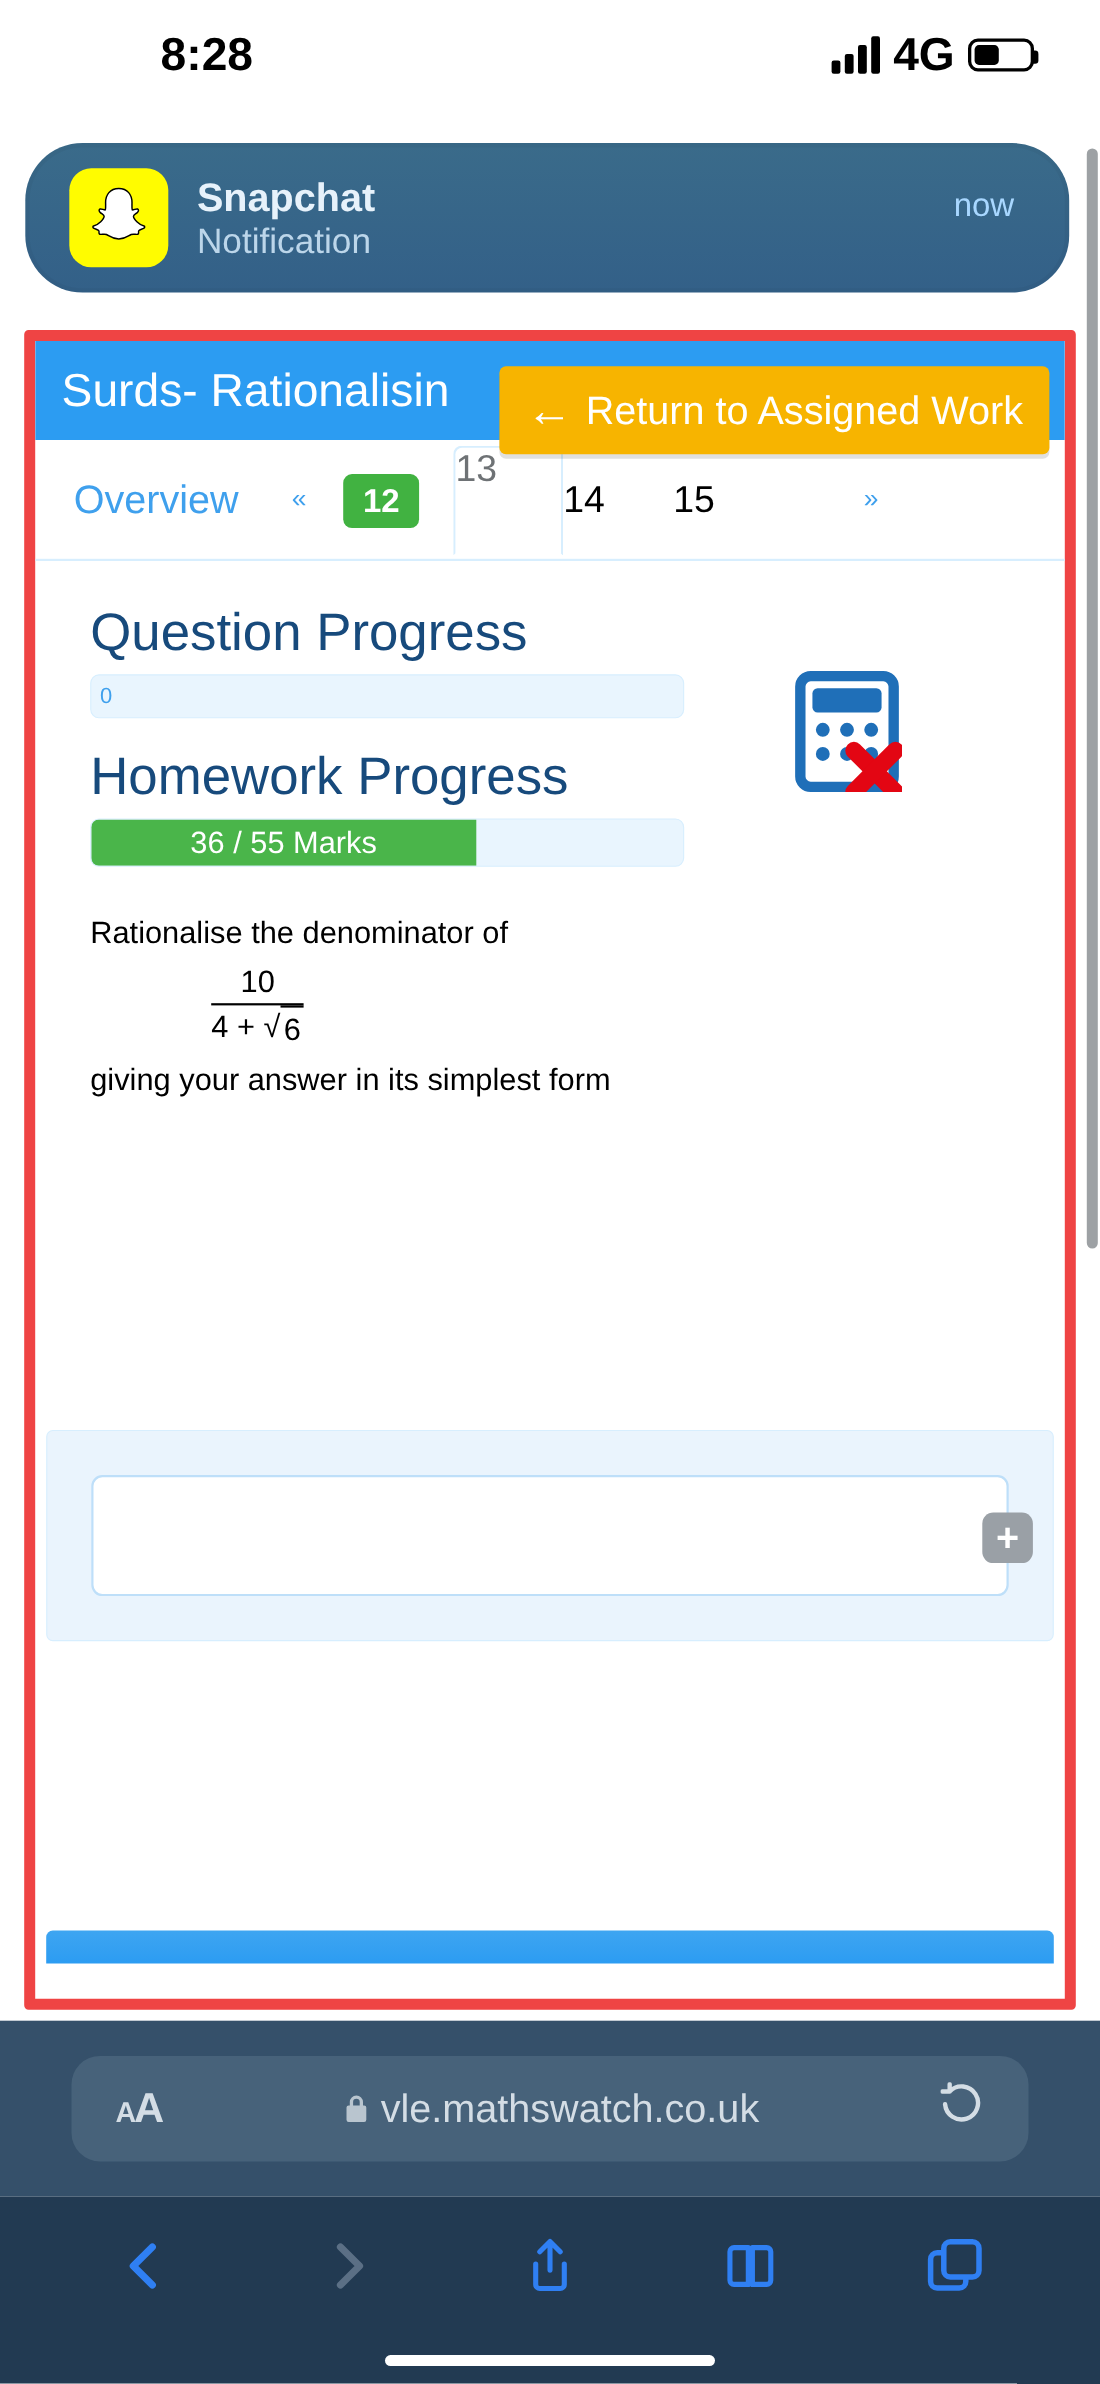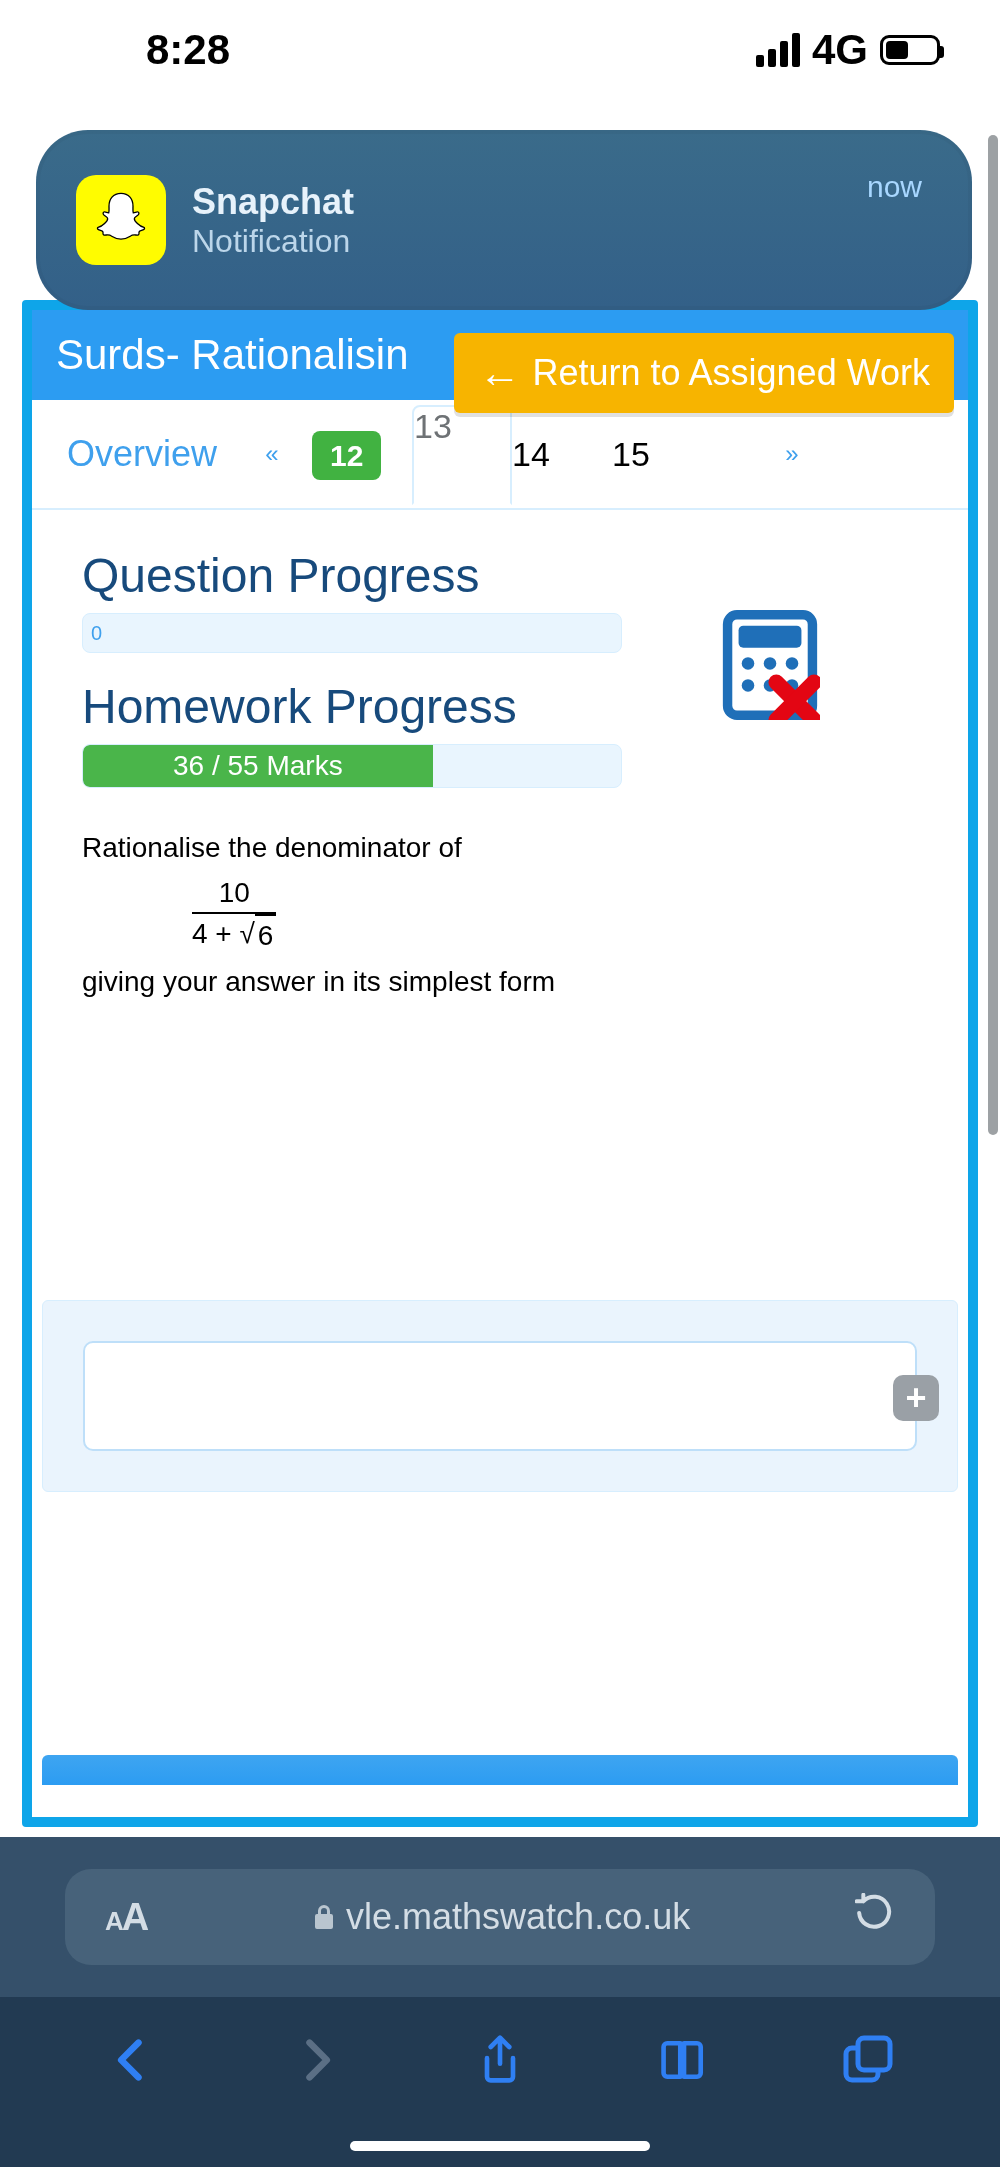--- a/index.html
+++ b/index.html
@@ -13,29 +13,29 @@
   .signal span { width: 8px; background: #000; border-radius: 2px; }
   .signal span:nth-child(1){height:12px}
   .signal span:nth-child(2){height:18px}
   .signal span:nth-child(3){height:26px}
   .signal span:nth-child(4){height:34px}
   .battery { width: 60px; height: 30px; border: 3px solid #000; border-radius: 9px; position: relative; display:flex; align-items:center; padding:0 3px;}
   .battery::after { content:""; position:absolute; right:-7px; top:8px; width:5px; height:12px; background:#000; border-radius:0 3px 3px 0; }
   .battery-fill { width: 45%; height: 18px; background: #000; border-radius: 4px; }
 
   
-  .notif { position: absolute; top: 130px; left: 36px; right: 28px; height: 180px; background: linear-gradient(#3a6b8a, #336088); border-radius: 52px; padding: 30px 40px; display:flex; align-items:center; gap:26px; color:#cfe8ff; box-shadow: 0 0 0 4px rgba(0,0,0,0.03) inset; z-index:10;}
+  .notif { position: absolute; top: 130px; left: 23px; right: 28px; height: 136px; background: linear-gradient(#3a6b8a, #336088); border-radius: 52px; padding: 30px 40px; display:flex; align-items:center; gap:26px; color:#cfe8ff; box-shadow: 0 0 0 4px rgba(0,0,0,0.03) inset; z-index:10;}
   .notif-icon { width: 90px; height: 90px; border-radius: 20px; background: #fffc00; display:flex; align-items:center; justify-content:center; }
   .notif-icon svg { width: 64px; height: 64px; }
   .notif-text .t1 { font-size: 36px; font-weight: 700; color: #e7f2fb; }
   .notif-text .t2 { font-size: 32px; color: #bcd6ea; }
   .notif-now { position: absolute; right: 50px; top: 40px; color: #a8d7ff; font-size: 30px; }
 
   
-  .app-wrap { position: absolute; top: 300px; left: 22px; right: 22px; bottom: 340px; border: 10px solid #0ea5e9; border-radius: 4px; background:#fff; overflow:hidden;}
+  .app-wrap { position: absolute; top: 300px; left: 22px; right: 22px; bottom: 340px; border: 10px solid #ef4444; border-radius: 4px; background:#fff; overflow:hidden;}
   .app-scroll-indicator { position:absolute; top:135px; right:2px; width:10px; height:1000px; background:#9da1a4; border-radius:5px;}
 
   .blue-header { background:#2c9cf2; height:90px; display:flex; align-items:center; padding:0 24px; color:#fff; font-size:42px; font-weight:400; overflow:hidden; white-space:nowrap;}
   .return-btn { position:absolute; top:333px; right:46px; height:80px; background:#f7b400; color:#fff; font-size:36px; border-radius:6px; padding:0 24px; display:flex; align-items:center; gap:12px; box-shadow: 0 4px 0 rgba(0,0,0,0.12); z-index:5;}
   .return-btn .arrow { font-size:42px; font-weight:700;}
 
   
   .tabs { display:flex; align-items:center; height:110px; border-bottom:2px solid #d7eefe; padding:0 20px; gap:0; font-size:34px;}
   .tab, .tab-pager, .tab-overview { height:70px; display:flex; align-items:center; justify-content:center; color:#3fa0ed; }
   .tab-overview { width:180px; font-size:36px;}

